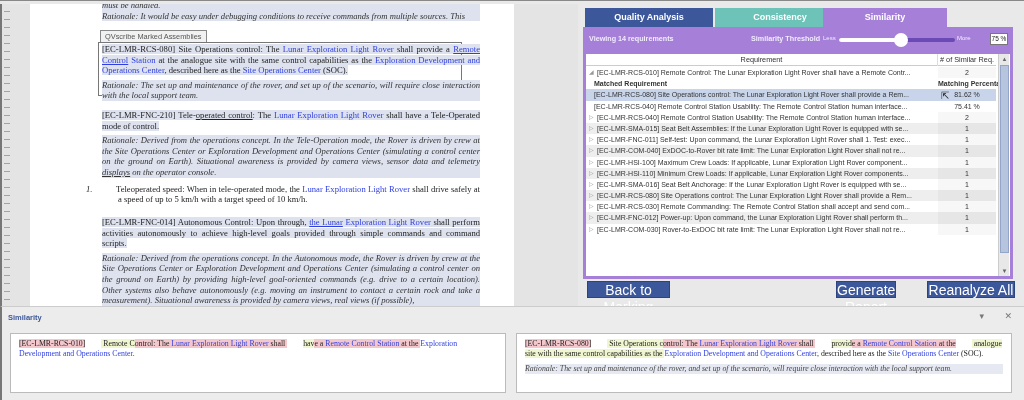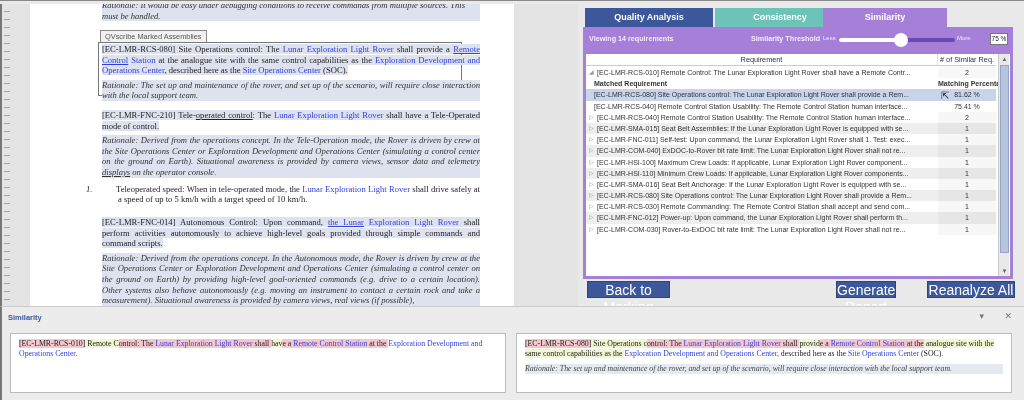--- a/index.html
+++ b/index.html
@@ -65,34 +65,34 @@
 
   
   .bottom { position: absolute; left: 0; top: 306px; width: 1024px; height: 94px; background: #ececec; border-top: 1px solid #ccc; border-left: 2px solid #777; }
   .bottom-title { position: absolute; left: 6px; top: 6px; font-size: 7.5px; font-weight: bold; color: #3c579a; }
   .bottom-icons { position: absolute; right: 12px; top: 4px; font-size: 9px; color: #777; }
   .bottom-icons span { margin-left: 18px; }
   .cmp-box { position: absolute; top: 26px; height: 60px; background: #fff; border: 1px solid #bbb; padding: 5px 8px; font-family: "Liberation Serif", serif; font-size: 7.8px; line-height: 10px; color: #222; }
   .cmp-left { left: 8px; width: 496px; }
   .cmp-right { left: 514px; width: 496px; }
   .pk { background: #f4c7cc; }
-  .gn { background: #f0f6cf; }
+  .gn { background: #f0f6cf; margin-left: 16px; }
   .cmp-rat { margin-top: 5px; font-style: italic; color: #444; background: #e6e8f2; }
 </style>
 </head>
 <body>
 
 <div class="topline"></div>
 
 <div class="doc-area">
   <div class="ruler"></div>
   <div class="page">
     <div class="doc-text it hl" style="top:-4px;">
+      <div>must be handled.</div>
       <div>Rationale: It would be easy under debugging conditions to receive commands from multiple sources. This</div>
-      <div>must be handled.</div>
     </div>
 
     <div class="marked-tag">QVscribe Marked Assemblies</div>
     <div class="marked-box"></div>
 
     <div class="doc-text" style="top:40px;">
       <span class="hl">
         <span>[EC-LMR-RCS-080]</span><span> Site Operations control: The </span><span class="blue">Lunar Exploration Light Rover</span><span> shall provide a </span><span class="blue uline">Remote Control</span><span> </span><span class="blue">Station</span><span> at the analogue site with the same control capabilities as the </span><span class="blue">Exploration Development and Operations Center</span><span>, described here as the </span><span class="blue">Site Operations Center</span><span> (SOC).</span>
       </span>
       <div class="it hl" style="margin-top:4px;">Rationale: The set up and maintenance of the rover, and set up of the scenario, will require close interaction with the local support team.</div>
@@ -101,21 +101,21 @@
     <div class="doc-text" style="top:106px;">
       <span class="hl">
         <span>[EC-LMR-FNC-210]</span><span> Tele-</span><span class="uline">operated control</span><span>: The </span><span class="blue">Lunar Exploration Light Rover</span><span> shall have a Tele-Operated mode of control.</span>
       </span>
       <div class="it hl" style="margin-top:4px;"><span>Rationale: Derived from the operations concept.  In the Tele-Operation mode, the Rover is driven by crew at the Site Operations Center or Exploration Development and Operations Center (simulating a control center on the ground on Earth).  Situational awareness is provided by camera views, sensor data and telemetry </span><span class="uline">displays</span><span> on the operator console.</span></div>
       <div style="margin-top:6px; padding-left:16px; text-indent:-16px;"><span class="list-num">1.</span><span>Teleoperated speed: When in tele-operated mode, the </span><span class="blue">Lunar Exploration Light Rover</span><span> shall drive safely at a speed of up to 5 km/h with a target speed of 10 km/h.</span></div>
     </div>
 
     <div class="doc-text" style="top:213px;">
       <span class="hl">
-        <span>[EC-LMR-FNC-014]</span><span> Autonomous Control: Upon command, </span><span class="blue uline">the Lunar</span><span> </span><span class="blue">Exploration Light Rover</span><span> shall perform activities autonomously to achieve high-level goals provided through simple commands and command scripts.</span>
+        <span>[EC-LMR-FNC-014]</span><span> Autonomous Control: Upon through, </span><span class="blue uline">the Lunar</span><span> </span><span class="blue">Exploration Light Rover</span><span> shall perform activities autonomously to achieve high-level goals provided through simple commands and command scripts.</span>
       </span>
       <div class="it hl" style="margin-top:4px;">Rationale: Derived from the operations concept.  In the Autonomous mode, the Rover is driven by crew at the Site Operations Center or Exploration Development and Operations Center (simulating a control center on the ground on Earth) by providing high-level goal-oriented commands (e.g. drive to a certain location).  Other systems also behave autonomously (e.g. moving an instrument to contact a certain rock and take a measurement). Situational awareness is provided by camera views, real views (if possible),</div>
     </div>
   </div>
 </div>
 
 <div class="panel">
   <div class="tabs">
     <div class="tab tab-qa">Quality Analysis</div>
     <div class="tab tab-cons">Consistency</div>

